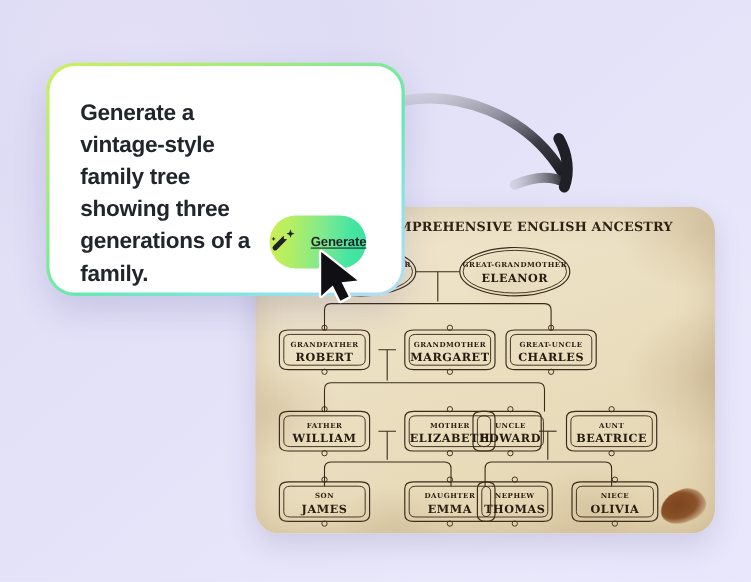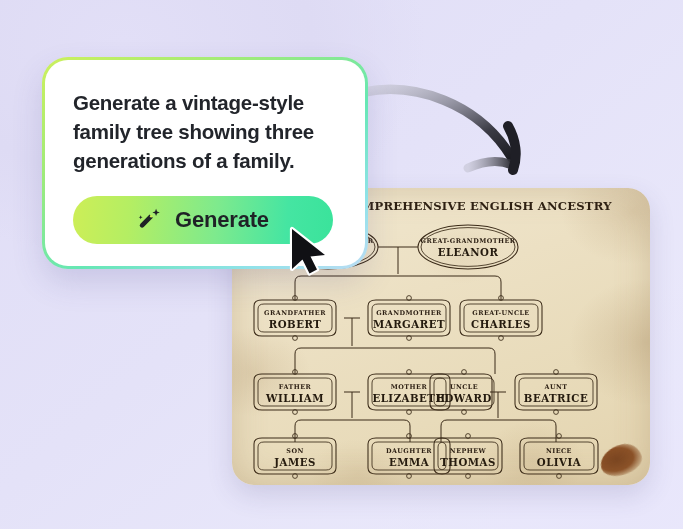--- a/index.html
+++ b/index.html
@@ -95,21 +95,21 @@
     padding: 3px;
     background: linear-gradient(150deg, #cdf05c 0%, #9eeb7a 30%, #66e7b4 58%, #8fe2e8 82%, #bcdcf4 100%);
     box-shadow: 0 14px 30px rgba(80,70,140,.17);
   }
   #prompt-card-inner {
     width: 100%; height: 100%;
     background: #fff;
     border-radius: 23px;
     padding: 28px 32px 0 28px;
     display: flex;
-    flex-direction: column;
+    flex-direction: row;
   }
   #prompt-text {
     font-size: 20.5px;
     line-height: 1.42;
     font-weight: 700;
     color: #22252b;
     letter-spacing: -.25px;
   }
   #generate-button {
     margin-top: auto;
@@ -119,24 +119,25 @@
     border-radius: 24px;
     background: linear-gradient(95deg, #cdee57 0%, #b4ee63 22%, #7eea8d 55%, #45e5a2 82%, #3ae39b 100%);
     display: flex;
     align-items: center;
     justify-content: center;
     gap: 12px;
     cursor: pointer;
     font-family: "Liberation Sans", sans-serif;
   }
   #generate-label {
-    font-size: 22px;
+    font-size: 12px;
     font-weight: 700;
     color: #1f2226;
     letter-spacing: -.2px;
+    text-decoration: underline;
   }
   #wand-icon { width: 26px; height: 26px; display: block; }
 
   
   #mouse-cursor {
     position: absolute;
     left: 287px; top: 226px;
     width: 46px; height: 52px;
     pointer-events: none;
   }

